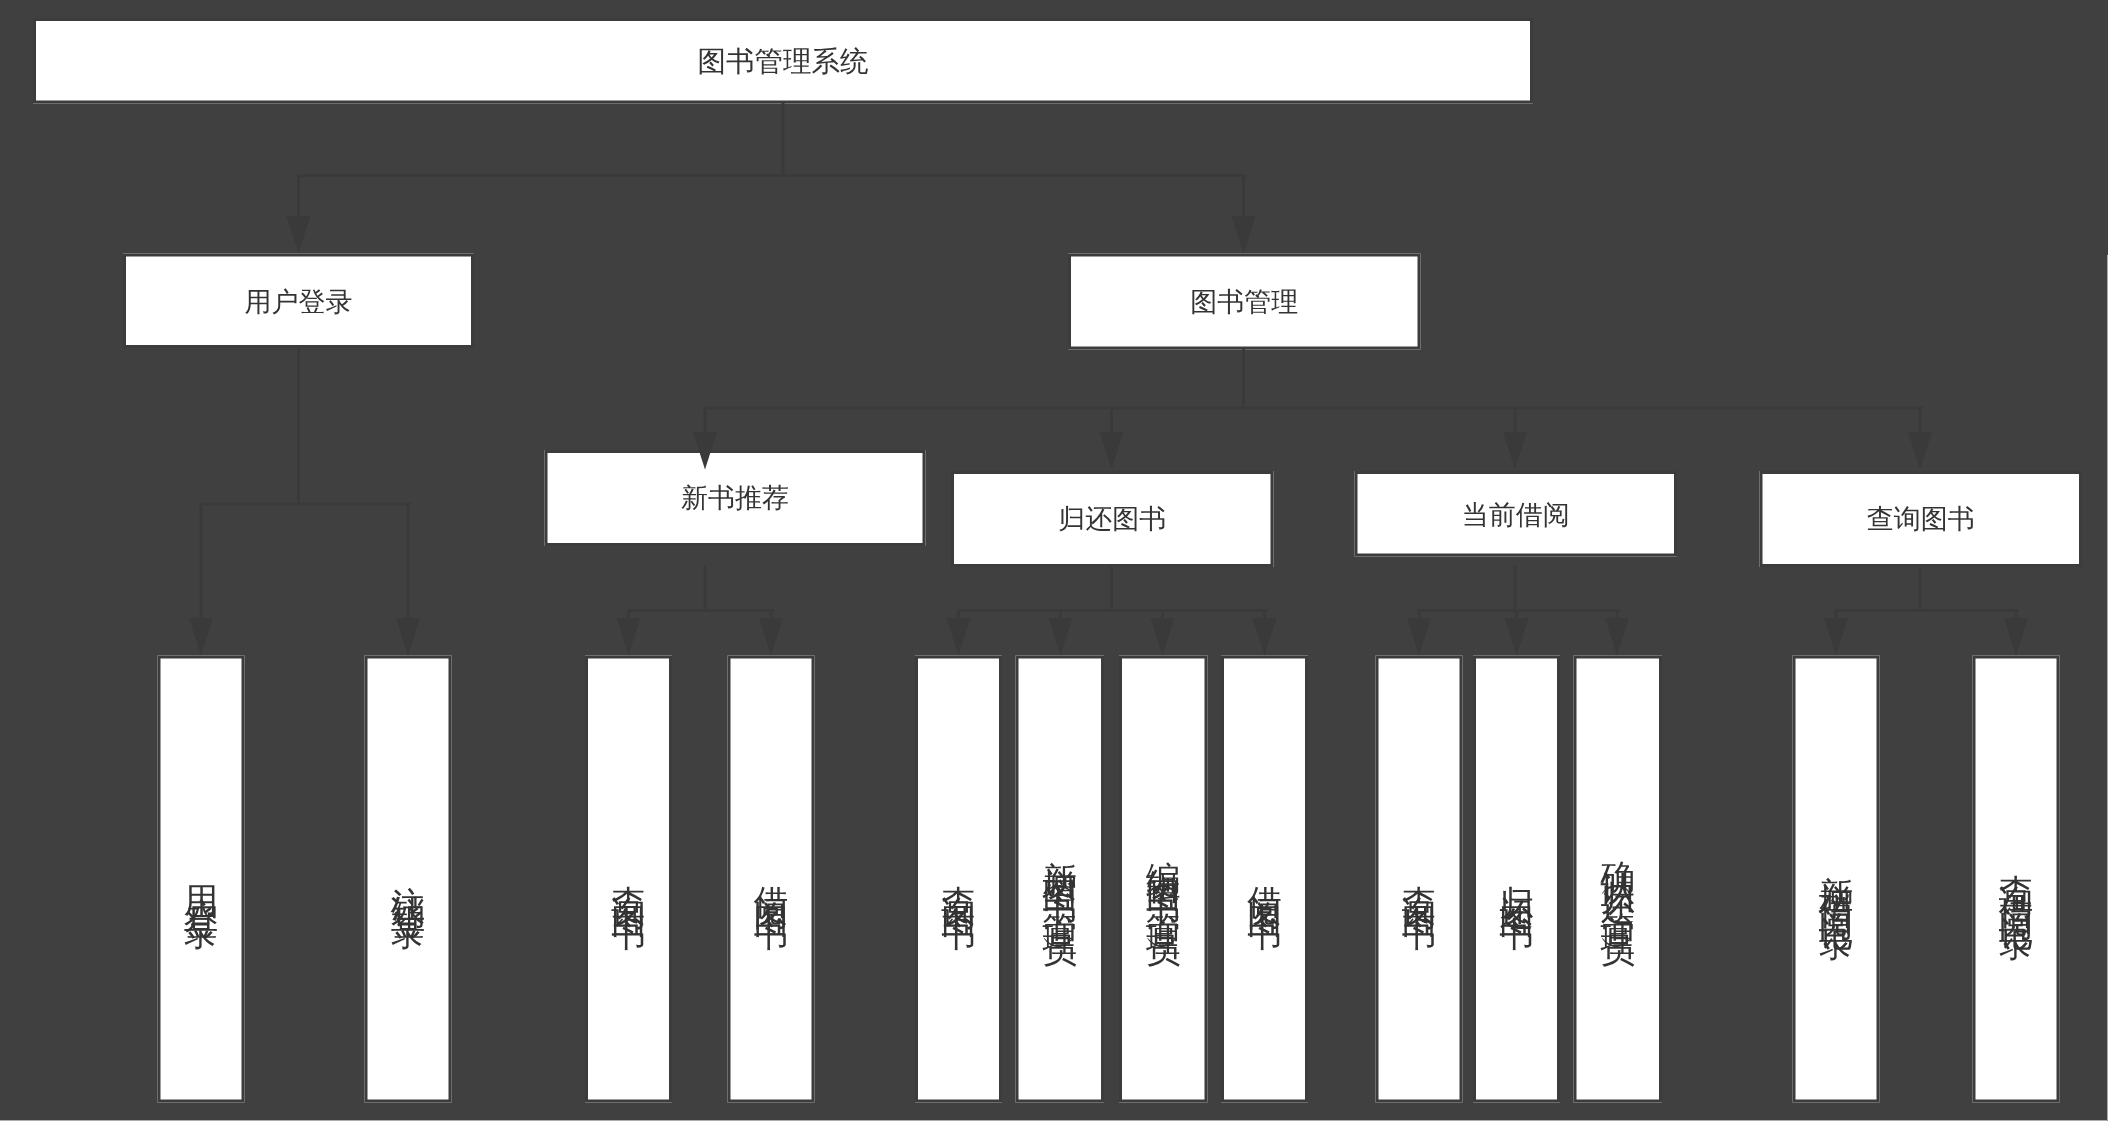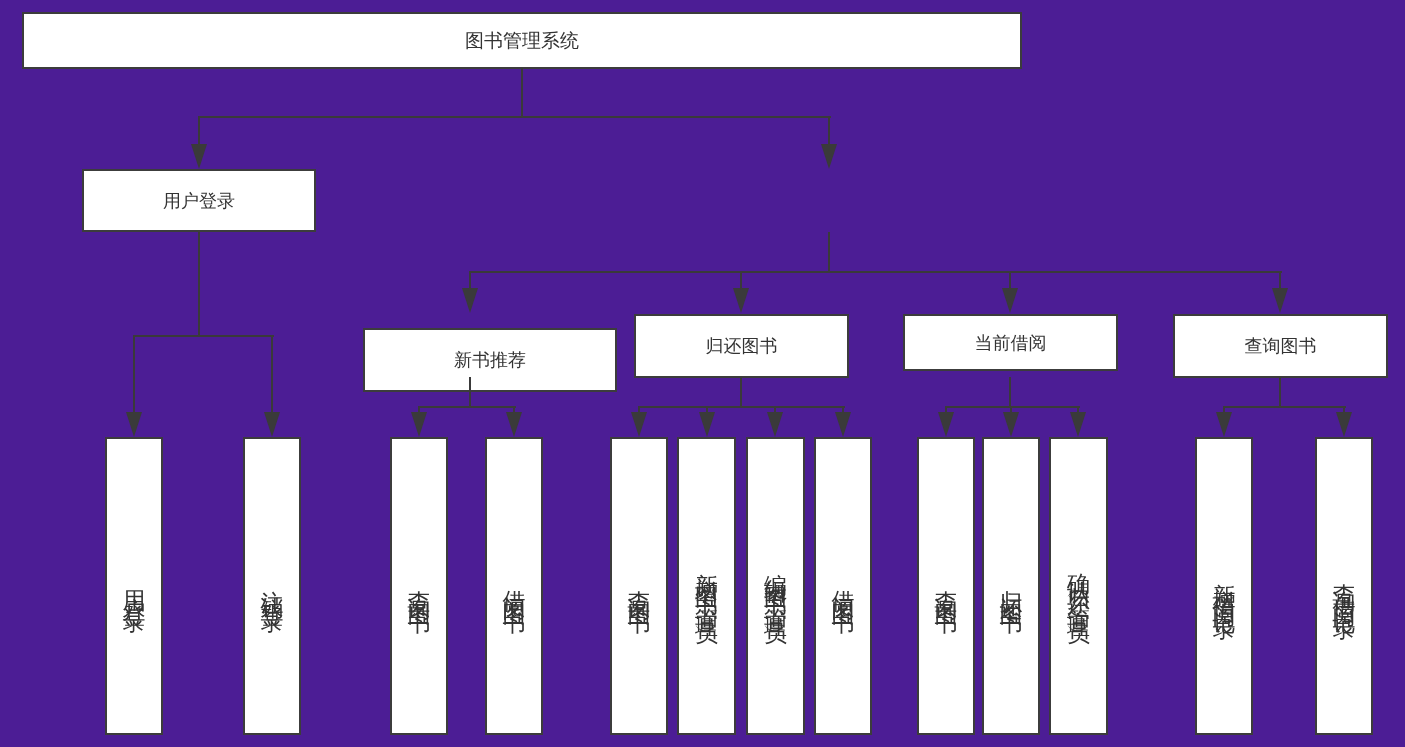--- a/index.html
+++ b/index.html
@@ -1,19 +1,19 @@
 <!DOCTYPE html>
 <html><head>
 <meta charset="utf-8">
 <style>
   html,body{margin:0;padding:0;background:#ffffff;}
   #canvas{
     position:relative;
     width:1405px;height:747px;
-    background:#4c1d95;
+    background:#404040;
     font-family:"Liberation Sans", sans-serif;
     overflow:hidden;
   }
   .node{
     position:absolute;
     box-sizing:border-box;
     border:2px solid #3c3c3c;
     background:#ffffff;
     display:flex;
     align-items:center;
@@ -64,22 +64,25 @@
 
 <div id="canvas">
 
   <div class="node root-box" style="left:22px;top:12px;width:1000px;height:57px">
     <span>图书管理系统</span>
   </div>
 
   <div class="node" style="left:82px;top:169px;width:234px;height:63px">
     <span>用户登录</span>
   </div>
+  <div class="node" style="left:712px;top:169px;width:235px;height:64px">
+    <span>图书管理</span>
+  </div>
 
-  <div class="node" style="left:363px;top:328px;width:254px;height:64px">
+  <div class="node" style="left:363px;top:300px;width:254px;height:64px">
     <span>新书推荐</span>
   </div>
   <div class="node" style="left:634px;top:314px;width:215px;height:64px">
     <span>归还图书</span>
   </div>
   <div class="node" style="left:903px;top:314px;width:215px;height:57px">
     <span>当前借阅</span>
   </div>
   <div class="node" style="left:1173px;top:314px;width:215px;height:64px">
     <span>查询图书</span>

